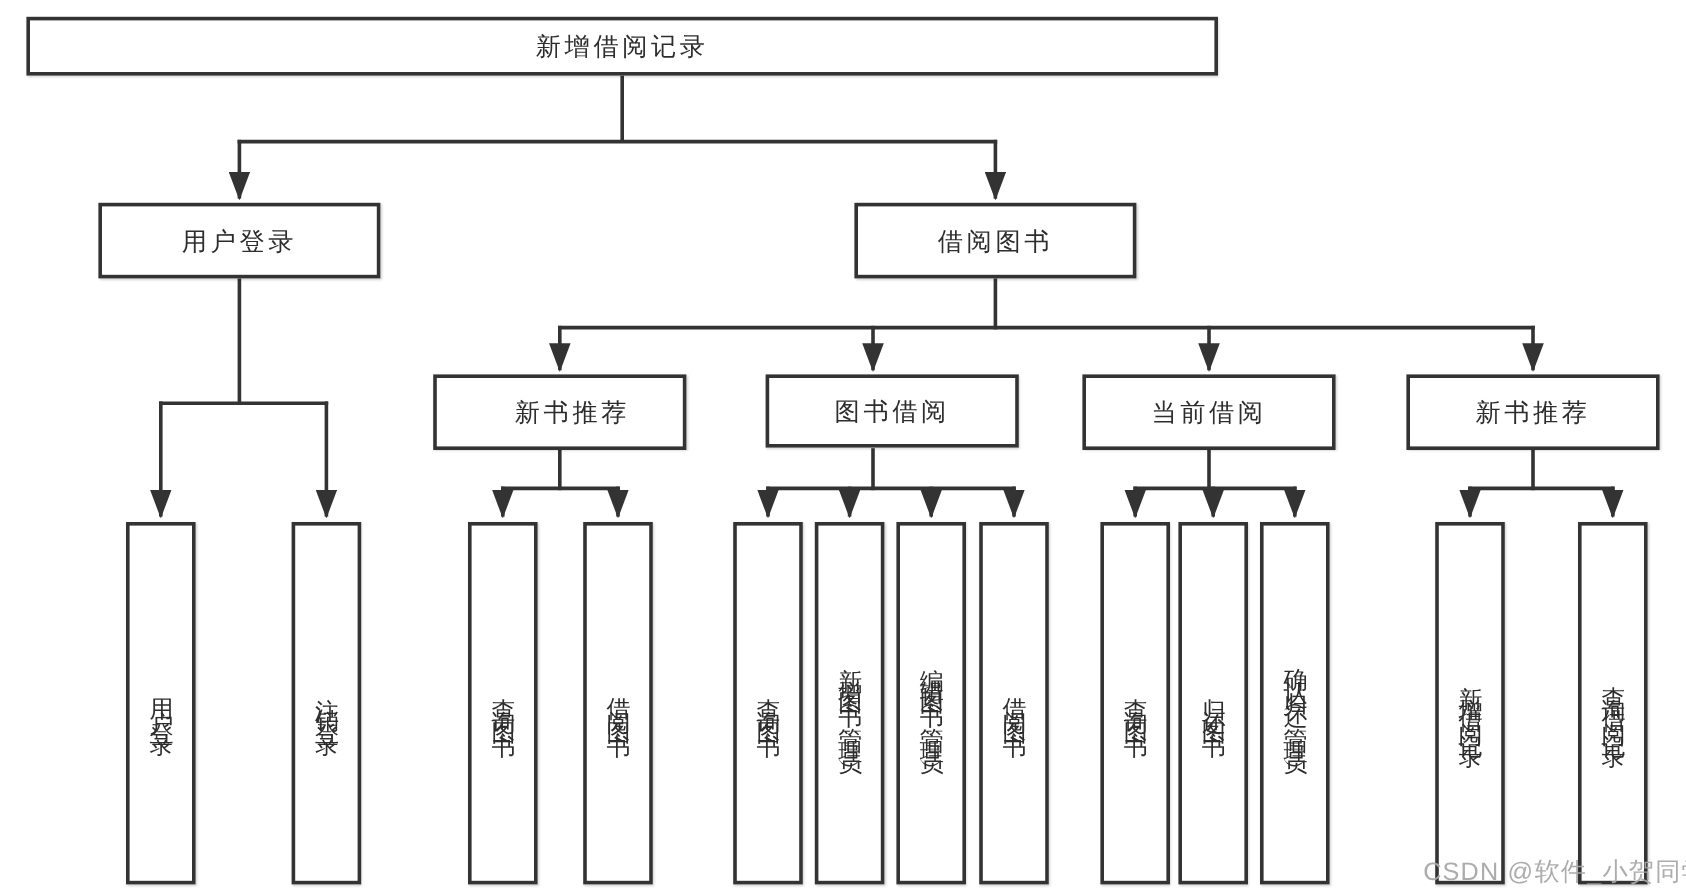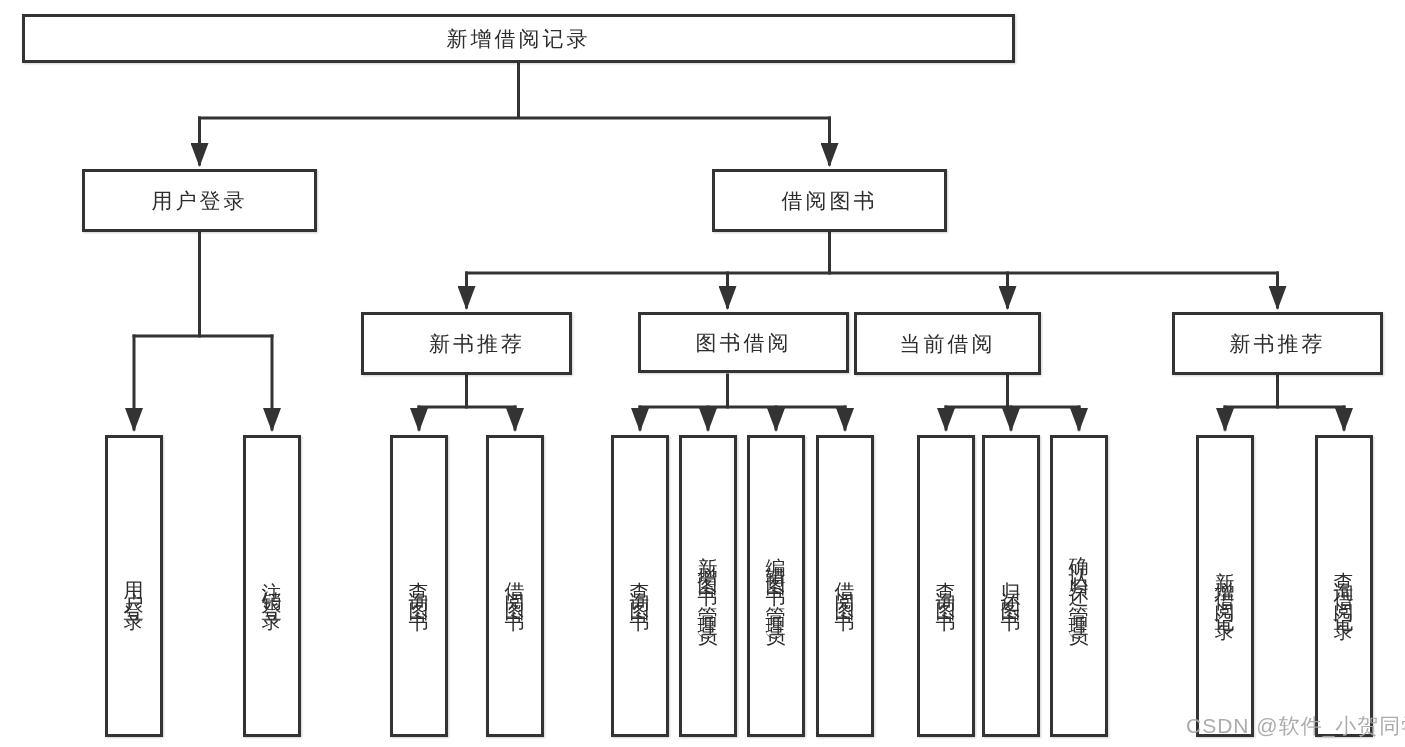--- a/index.html
+++ b/index.html
@@ -113,21 +113,21 @@
   <div class="box h" style="left:712px; top:169px; width:235px; height:63px;">
     <span class="lbl">借阅图书</span>
   </div>
 
   <div class="box h" style="left:361px; top:312px; width:211px; height:63px;padding-left:21px;">
     <span class="lbl">新书推荐</span>
   </div>
   <div class="box h" style="left:622px; top:312px; width:211px; height:61px;margin-left:16px;">
     <span class="lbl">图书借阅</span>
   </div>
-  <div class="box h" style="left:854px; top:312px; width:187px; height:63px;font-family:Liberation Mono, monospace;">
+  <div class="box h" style="left:902px; top:312px; width:211px; height:63px;font-family:Liberation Mono, monospace;">
     <span class="lbl">当前借阅</span>
   </div>
   <div class="box h" style="left:1172px; top:312px; width:211px; height:63px;">
     <span class="lbl">新书推荐</span>
   </div>
 
   <div class="box v" style="left:105px; top:435px; width:58px; height:302px;">
     <span class="lbl">用户登录</span>
   </div>
   <div class="box v" style="left:243px; top:435px; width:58px; height:302px;">

